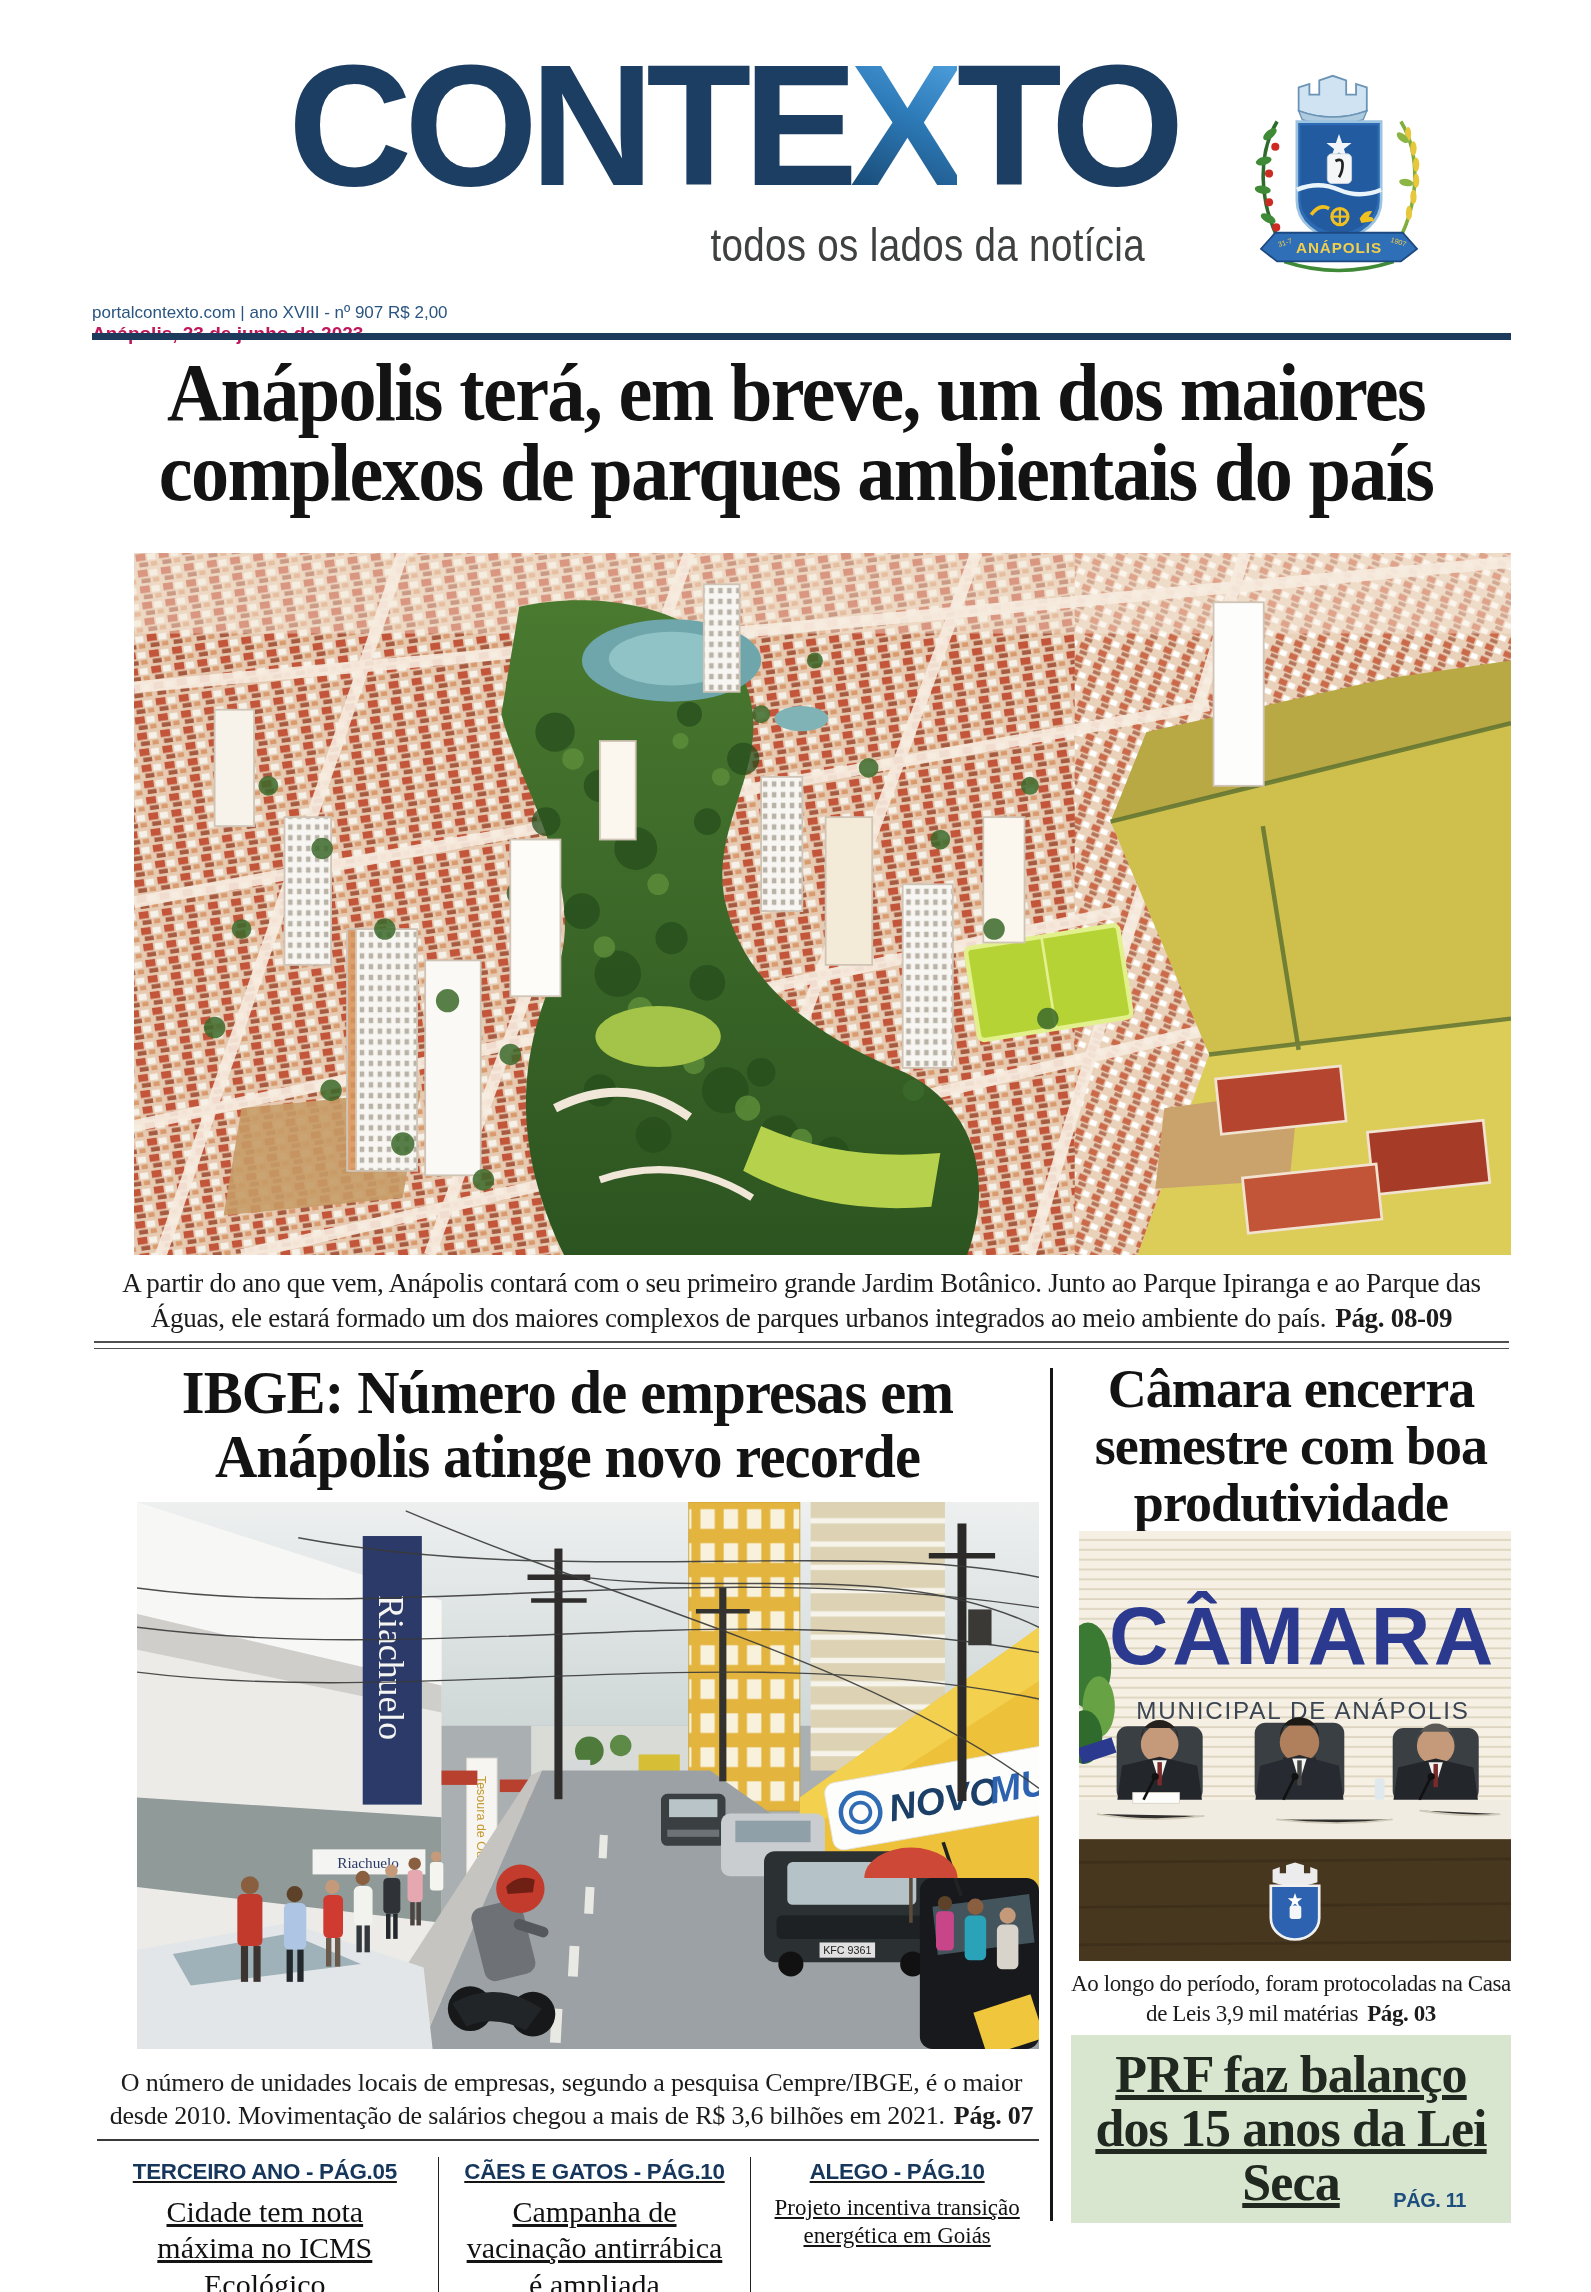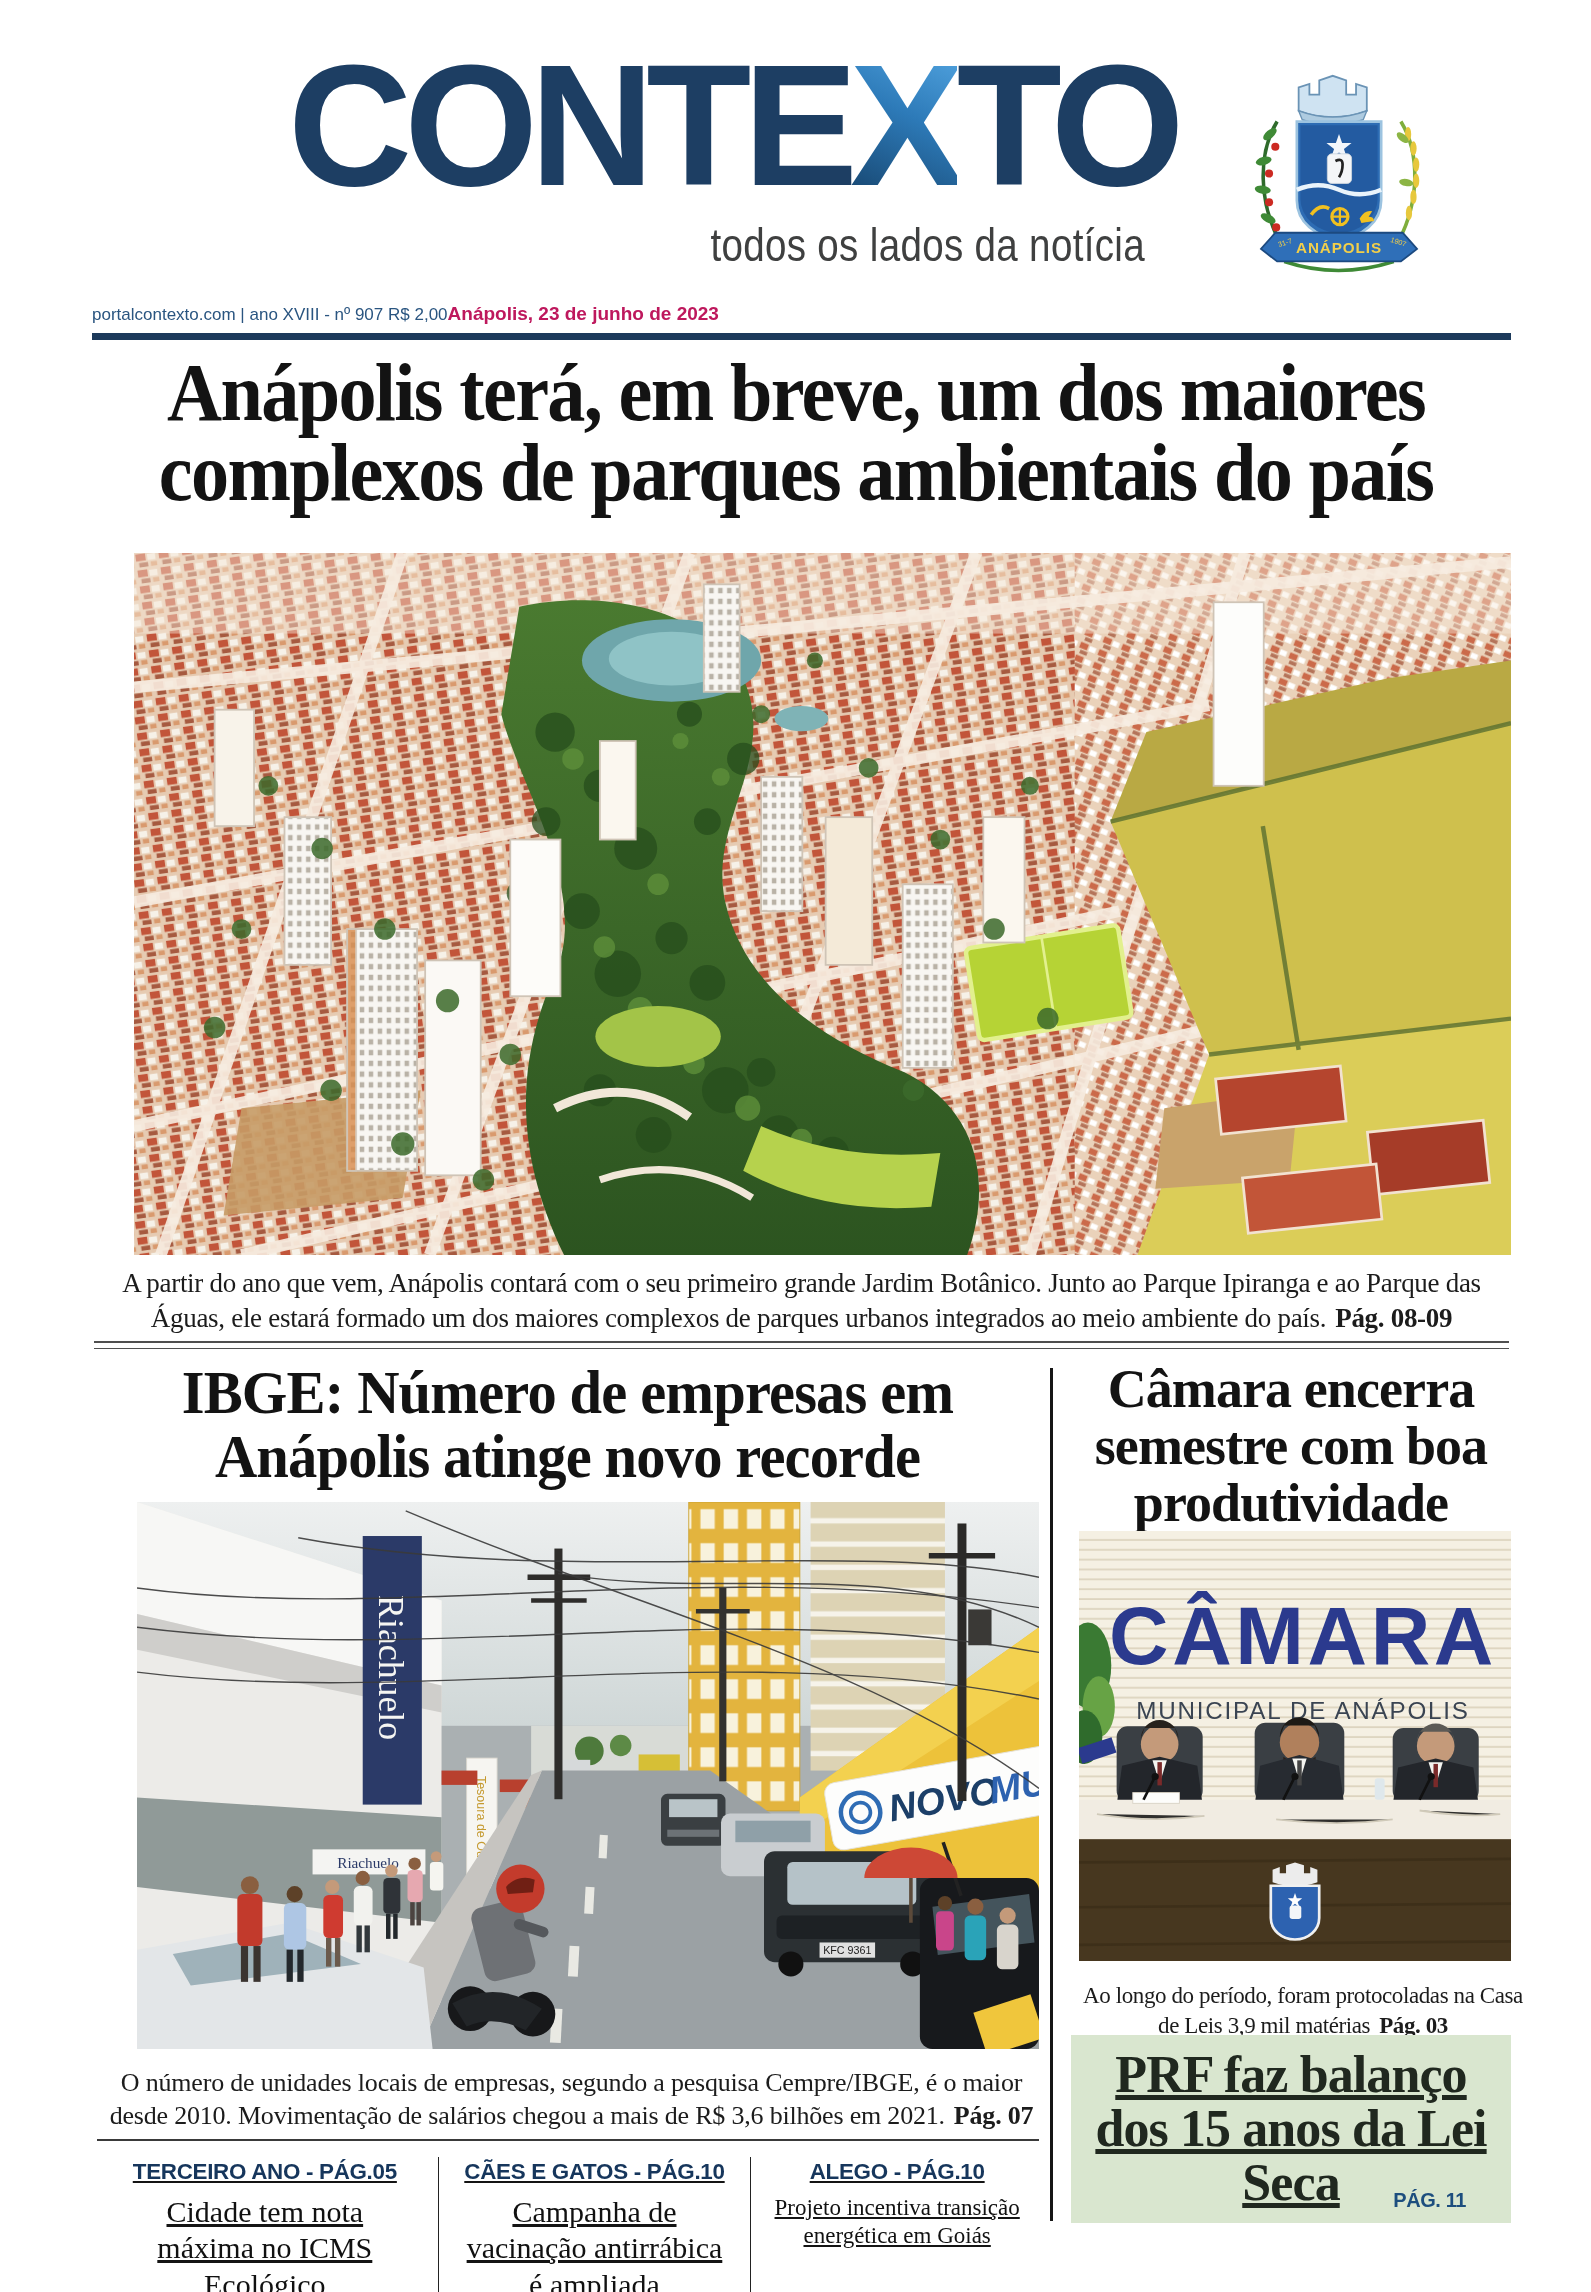--- a/index.html
+++ b/index.html
@@ -12,21 +12,21 @@
   .logo-x { background:linear-gradient(205deg,#55a8e4 5%,#2d7ab8 45%,#123а5f 100%);
             background:linear-gradient(205deg,#55a8e4 5%,#2d7ab8 45%,#123a5f 100%);
             -webkit-background-clip:text; background-clip:text; color:#2d7ab8; -webkit-text-fill-color:transparent; }
   .tagline { position:absolute; top:217px; right:446px; font-family:"Liberation Sans", sans-serif;
              font-size:47px; font-weight:400; color:#3f4040; letter-spacing:0.4px;
              transform:scaleX(0.82); transform-origin:right center; white-space:nowrap; }
   .crest { position:absolute; top:48px; left:1243px; width:192px; height:235px; }
 
   
   .infoline { position:absolute; top:303px; left:92px; width:1419px; display:flex;
-              justify-content:flex-start; align-items:baseline; }
+              justify-content:flex-start; align-items:baseline;flex-direction:column; }
   .info-left  { font-family:"Liberation Sans", sans-serif; font-size:17px; color:#2a5580; letter-spacing:0; }
   .info-right { font-family:"Liberation Sans", sans-serif; font-size:19px; font-weight:700; color:#be185d; }
   .navy-bar { position:absolute; top:333px; left:92px; width:1419px; height:7.2px; background:#1c3a5b; }
 
   
   .headline-lead { position:absolute; top:353px; left:54px; width:1484px; margin:0; text-align:center;
                    font-size:82px; font-weight:700; line-height:0.97; letter-spacing:-1.8px; color:#131313;
                    transform:scaleX(0.93); transform-origin:center; }
   .photo-lead { position:absolute; top:553px; left:134px; width:1377px; height:702px; display:block; }
   .caption { color:#1c1c1c; }
@@ -55,21 +55,21 @@
   .kicker { font-family:"Liberation Sans", sans-serif; font-weight:700; font-size:22.4px;
             letter-spacing:-0.3px; color:#16365c; }
   .teaser-headline { margin:9px auto 0; font-size:30px; line-height:1.22; color:#111; font-weight:400; }
   .teaser:nth-child(1) .teaser-headline { max-width:269px; }
   .teaser:nth-child(2) .teaser-headline { max-width:273px; }
   .teaser:nth-child(3) .teaser-headline { max-width:291px; font-size:23px; }
 
   .headline-camara { position:absolute; top:1361px; left:1071px; width:440px; margin:0; text-align:center;
                      font-size:54px; font-weight:700; line-height:1.06; letter-spacing:-0.9px; color:#131313; }
   .photo-camara { position:absolute; top:1531px; left:1079px; width:432px; height:430px; display:block; }
-  .caption-camara { position:absolute; top:1969px; left:1071px; width:440px; margin:12px; text-align:center;
+  .caption-camara { position:absolute; top:1969px; left:1071px; width:440px; margin:0; text-align:center;
                     font-size:23px; line-height:1.3; letter-spacing:-0.4px; }
 
   .prf-box { position:absolute; top:2035px; left:1071px; width:440px; height:188px; background:#d9e6cf; }
   .prf-headline { margin:12.5px 10.7px 0; text-align:center; font-size:52px; font-weight:700;
                   line-height:1.04; letter-spacing:-0.9px; color:#20281f;text-decoration:underline; }
   .prf-ref { position:absolute; right:45px; bottom:10.7px; font-family:"Liberation Sans", sans-serif;
              font-weight:700; font-size:20px; color:#1d4e7e; letter-spacing:-0.4px; }
 
   svg text { font-family:"Liberation Sans", sans-serif; }
   svg .serif-t { font-family:"Liberation Serif", serif; }

